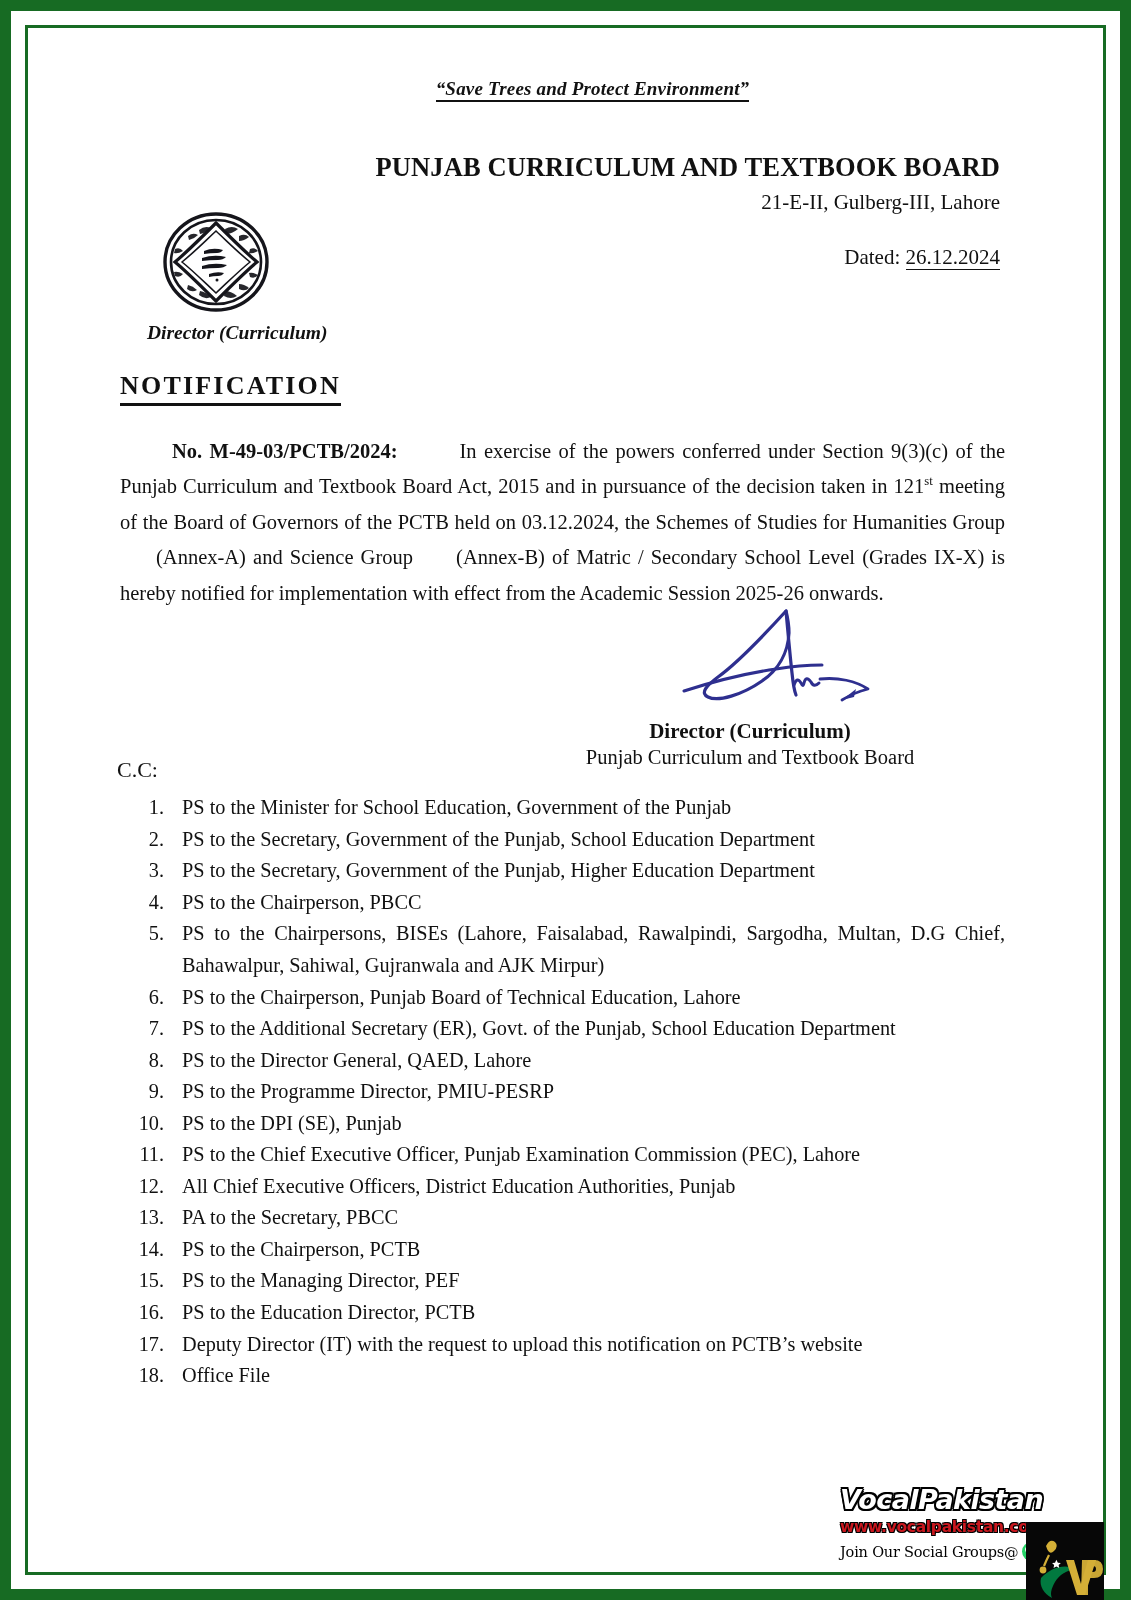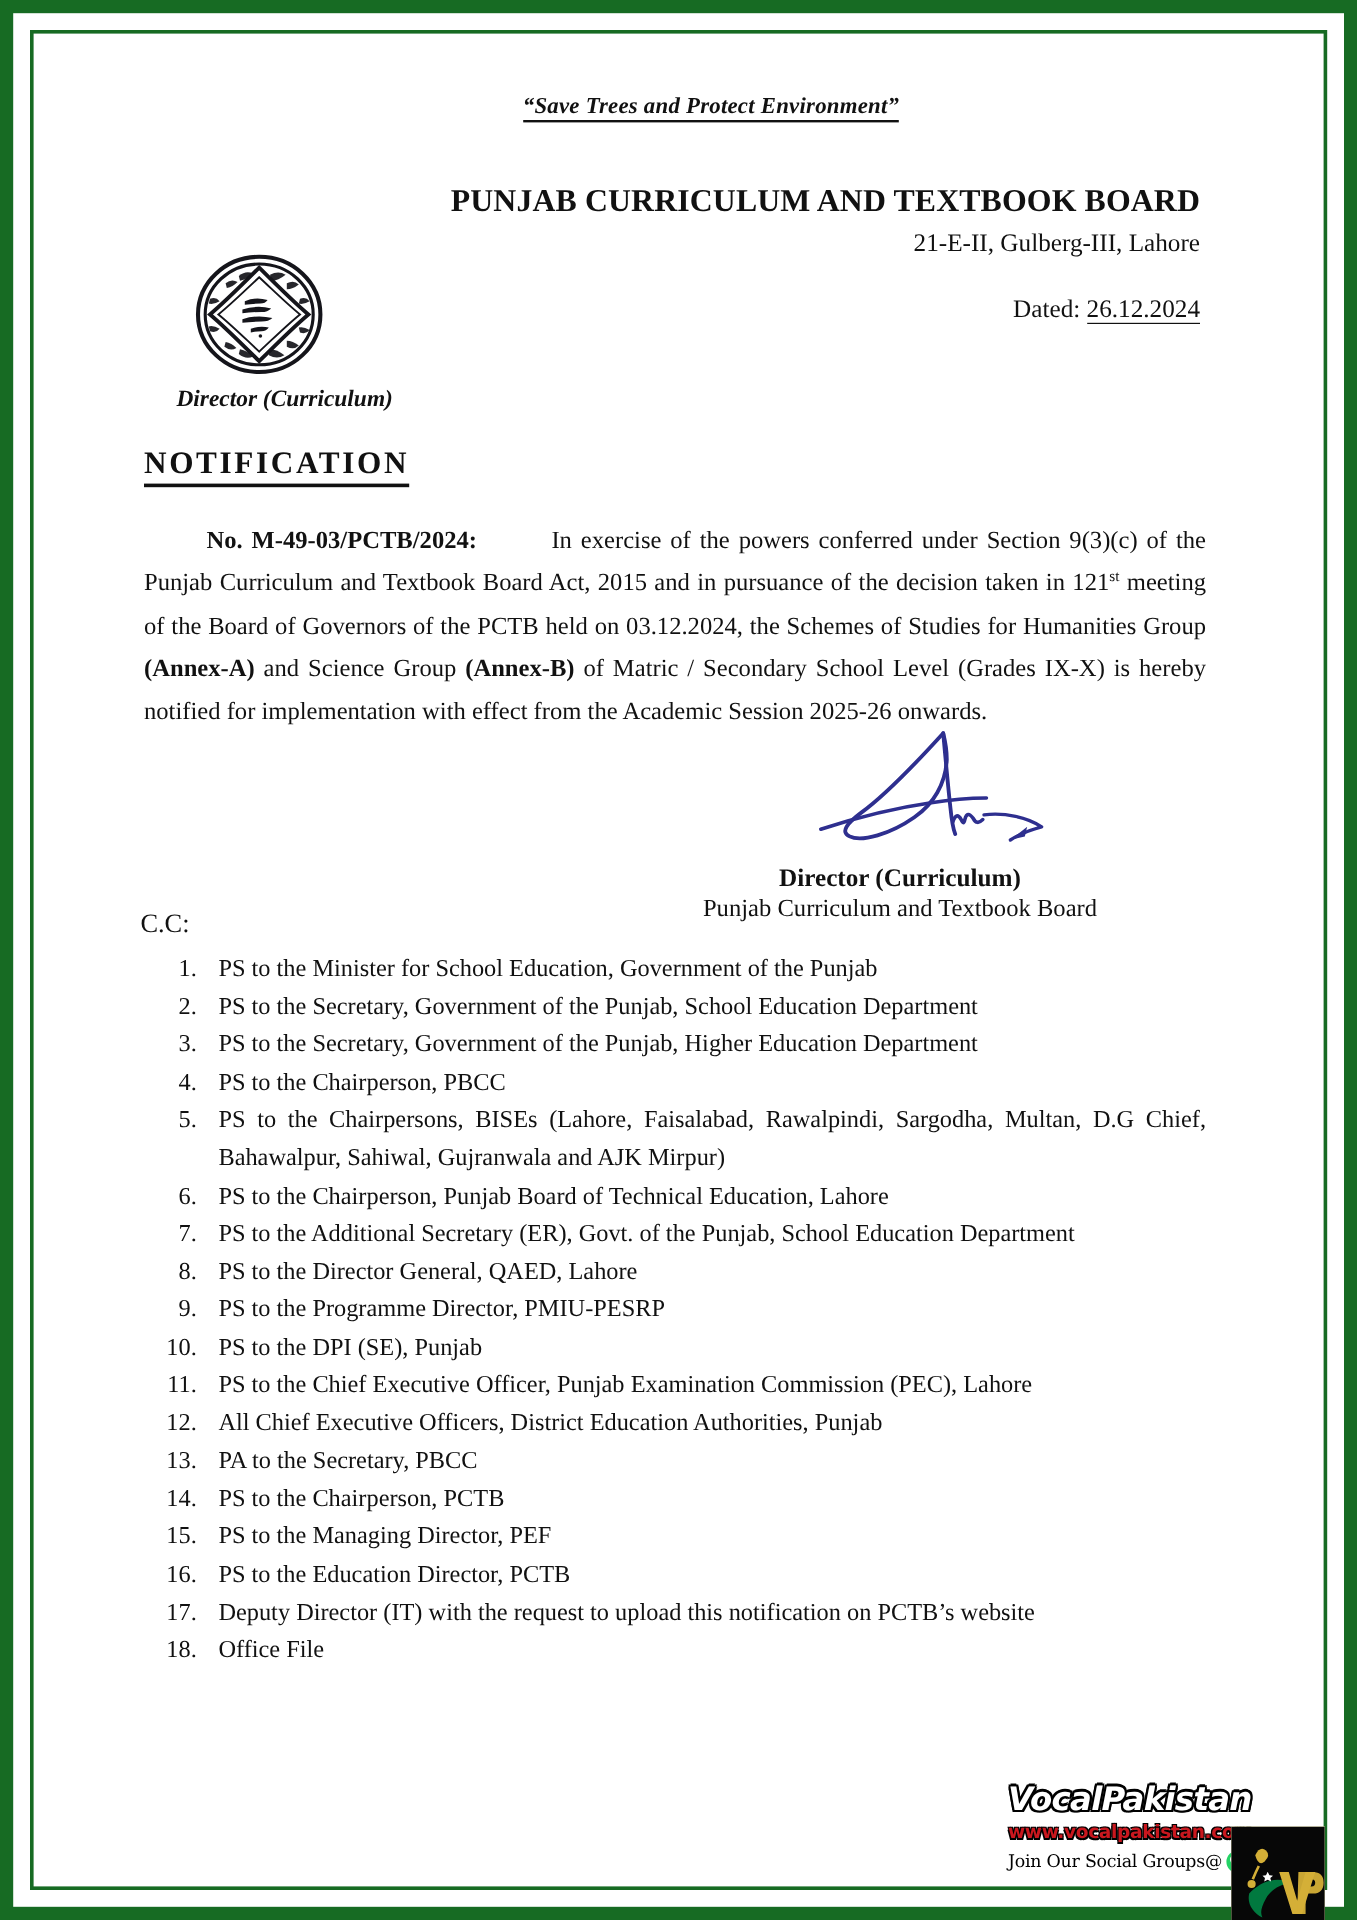--- a/index.html
+++ b/index.html
@@ -131,21 +131,21 @@
     text-justify: inter-word;
   }
   .body-para .ref-no {
     font-weight: bold;
     margin-left: 52px;
   }
   .body-para .tabgap {
     display: inline-block;
     width: 62px;
   }
-  .body-para b { font-weight: bold; }
+  .body-para b { font-weight: normal; margin-left: 36px; }
   .body-para sup {
     font-size: 0.62em;
     vertical-align: super;
   }
 
   
   .sign-block {
     margin-top: 8px;
     position: relative;
     height: 132px;

